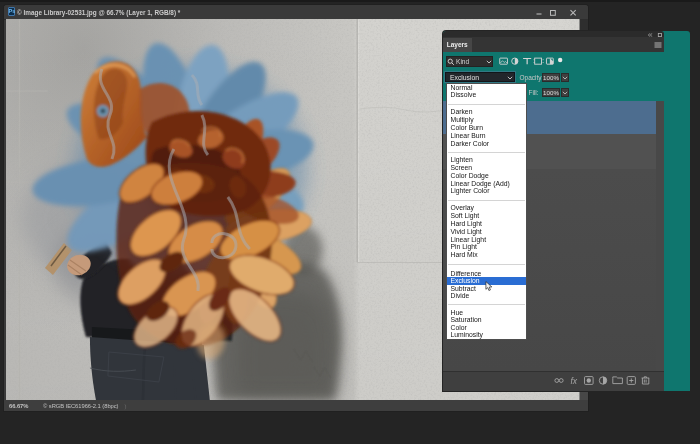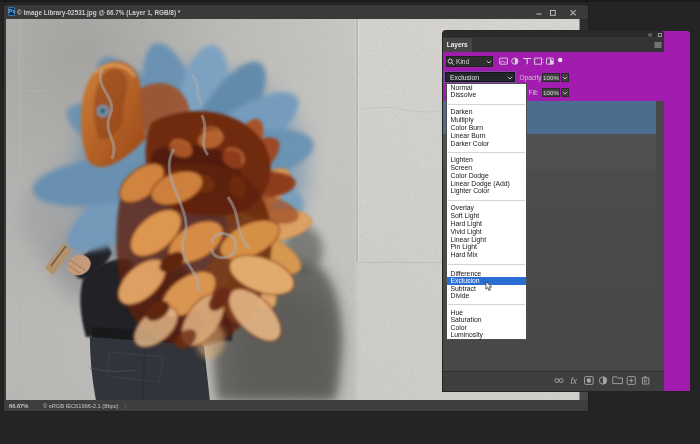--- a/index.html
+++ b/index.html
@@ -18,21 +18,21 @@
   #title{left:13px;top:0;height:14px;line-height:15px;color:#cbcbcb;font-size:6.4px;font-weight:bold;letter-spacing:-0.15px;
          letter-spacing:0;white-space:nowrap;}
   .wctrl{top:0;height:14px;line-height:14px;color:#cccccc;text-align:center;}
   
   #photo{left:2px;top:14px;width:573.5px;height:381px;}
   
   #vscroll{left:575.5px;top:14px;width:8.5px;height:381px;background:#2e2e2e;}
   
   #status{left:0;top:395px;width:584px;height:11px;background:#3e3e3e;color:#c3c3c3;font-size:6px;letter-spacing:-0.05px;}
   
-  #panel{left:443px;top:31px;width:247px;height:360px;background:#a21caf;
+  #panel{left:443px;top:31px;width:247px;height:360px;background:#0f766e;
          border-radius:3px 3px 0 0;box-shadow:0 0 0 1px #242424;}
   
   #drop{left:446px;top:83px;width:80.5px;height:257px;background:#ffffff;
         border:1px solid #4e4e4e;box-sizing:border-box;z-index:40;}
   .di{position:absolute;left:3.5px;width:73px;height:7.9px;line-height:7.9px;font-size:6.8px;
       color:#151515;white-space:nowrap;}
   .dsep{position:absolute;left:1px;width:76.5px;height:1px;background:#d4d4d4;}
   #cursor{z-index:60;}
 </style>
 </head>

